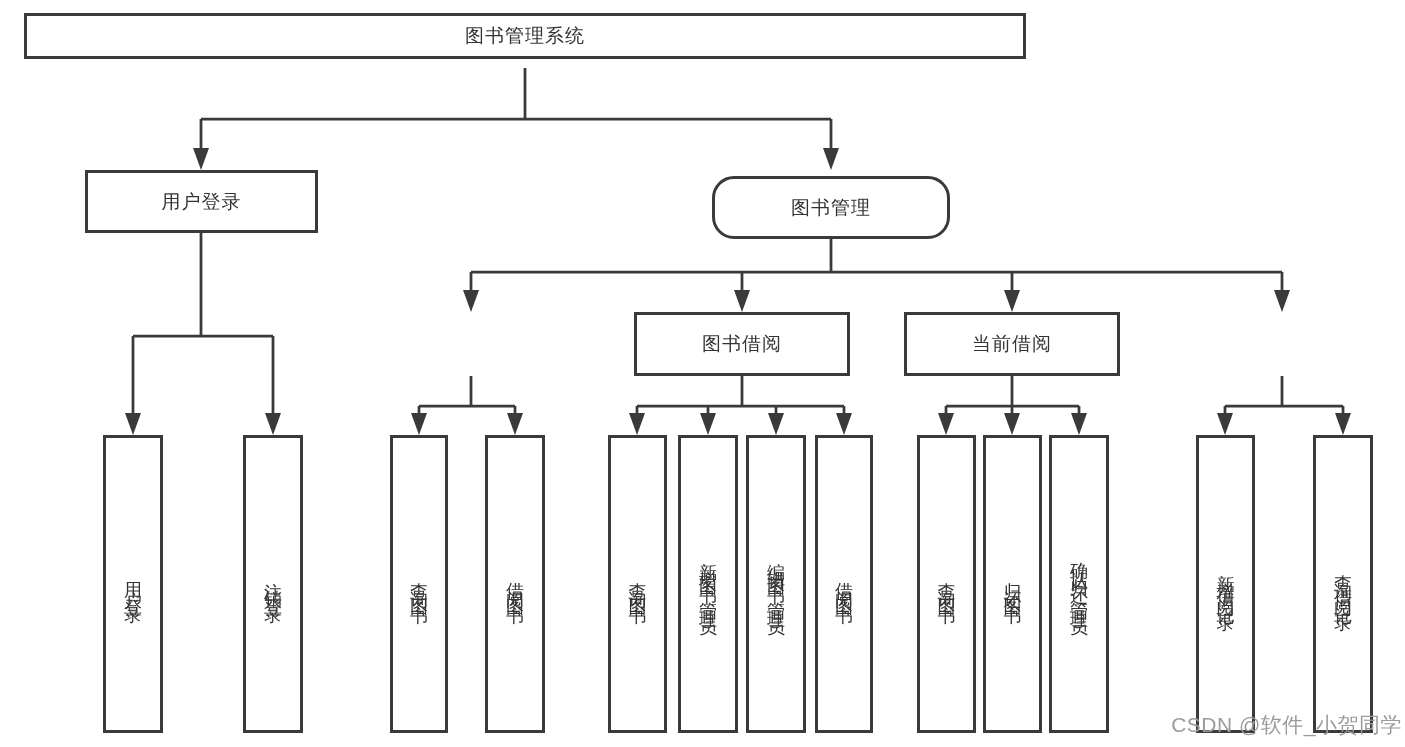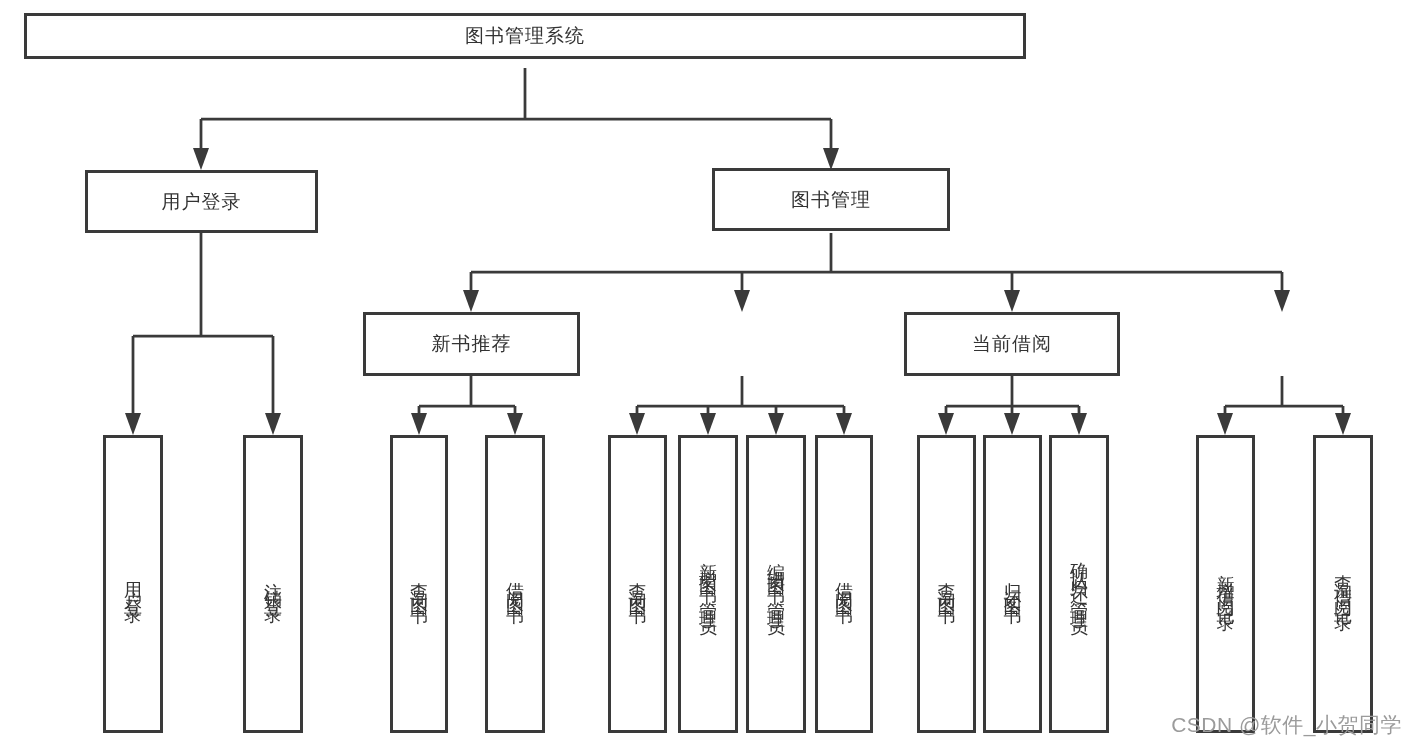--- a/index.html
+++ b/index.html
@@ -109,23 +109,23 @@
     <polygon points="1079,435 1071,413 1087,413"></polygon>
 
     <path d="M1282 376 V406 M1225 406 H1343 M1225 406 V415 M1343 406 V415"></path>
     <polygon points="1225,435 1217,413 1233,413"></polygon>
     <polygon points="1343,435 1335,413 1351,413"></polygon>
   </svg>
 
   <div class="node" style="left:24px; top:13px; width:1002px; height:46px;">图书管理系统</div>
 
   <div class="node" style="left:85px; top:170px; width:233px; height:63px;">用户登录</div>
-  <div class="node" style="left:712px; top:168px; width:238px; height:63px;">图书管理</div>
+  <div class="node" style="left:712px; top:176px; width:238px; height:63px;border-radius:22px;">图书管理</div>
 
-  <div class="node" style="left:363px; top:312px; width:217px; height:64px;">新书推荐</div>
+  <div class="node" style="left:634px; top:312px; width:216px; height:64px;">图书借阅</div>
   <div class="node" style="left:904px; top:312px; width:216px; height:64px;">当前借阅</div>
 
   <div class="leaf" style="left:103px; width:60px;">用户登录</div>
   <div class="leaf" style="left:243px; width:60px;">注销登录</div>
 
   <div class="leaf" style="left:390px; width:58px;">查询图书</div>
   <div class="leaf" style="left:485px; width:60px;">借阅图书</div>
 
   <div class="leaf" style="left:608px; width:59px;">查询图书</div>
   <div class="leaf" style="left:678px; width:60px;">新增图书（管理员）</div>

